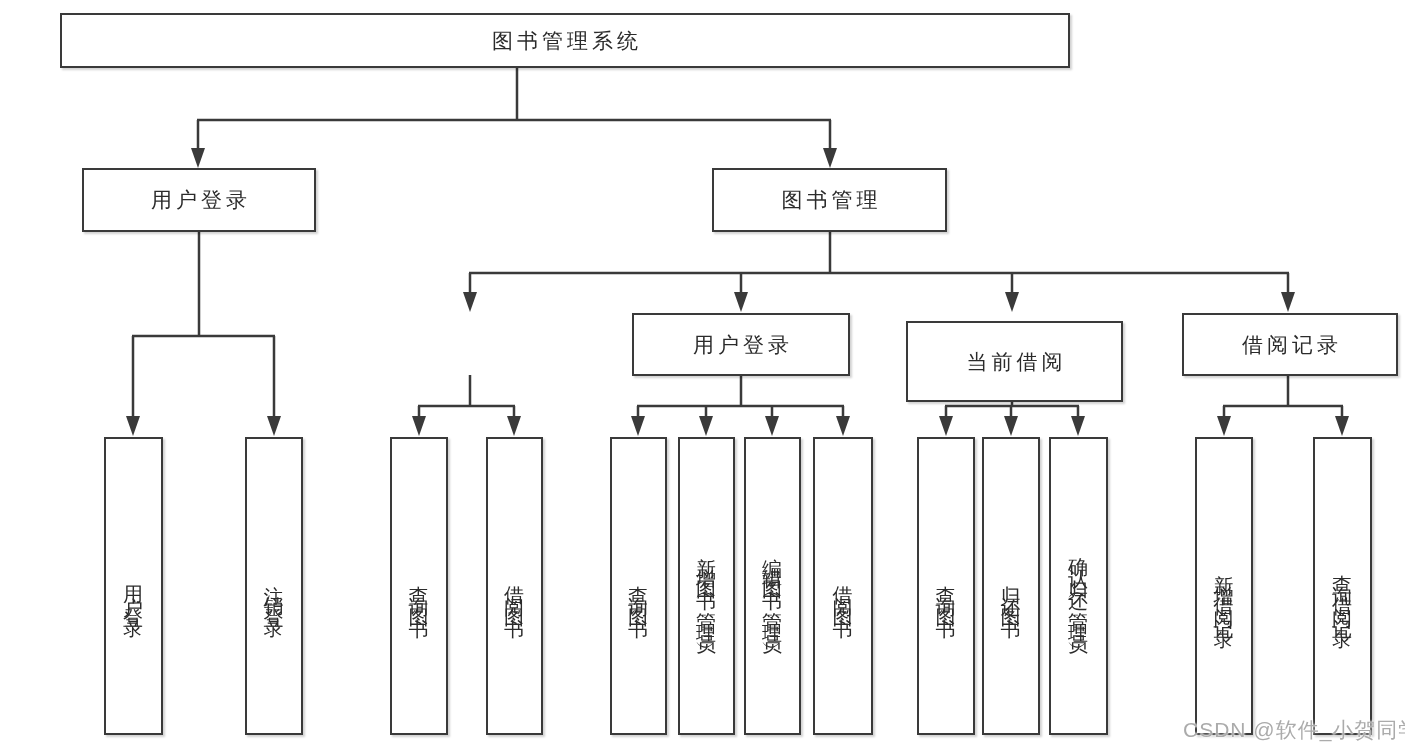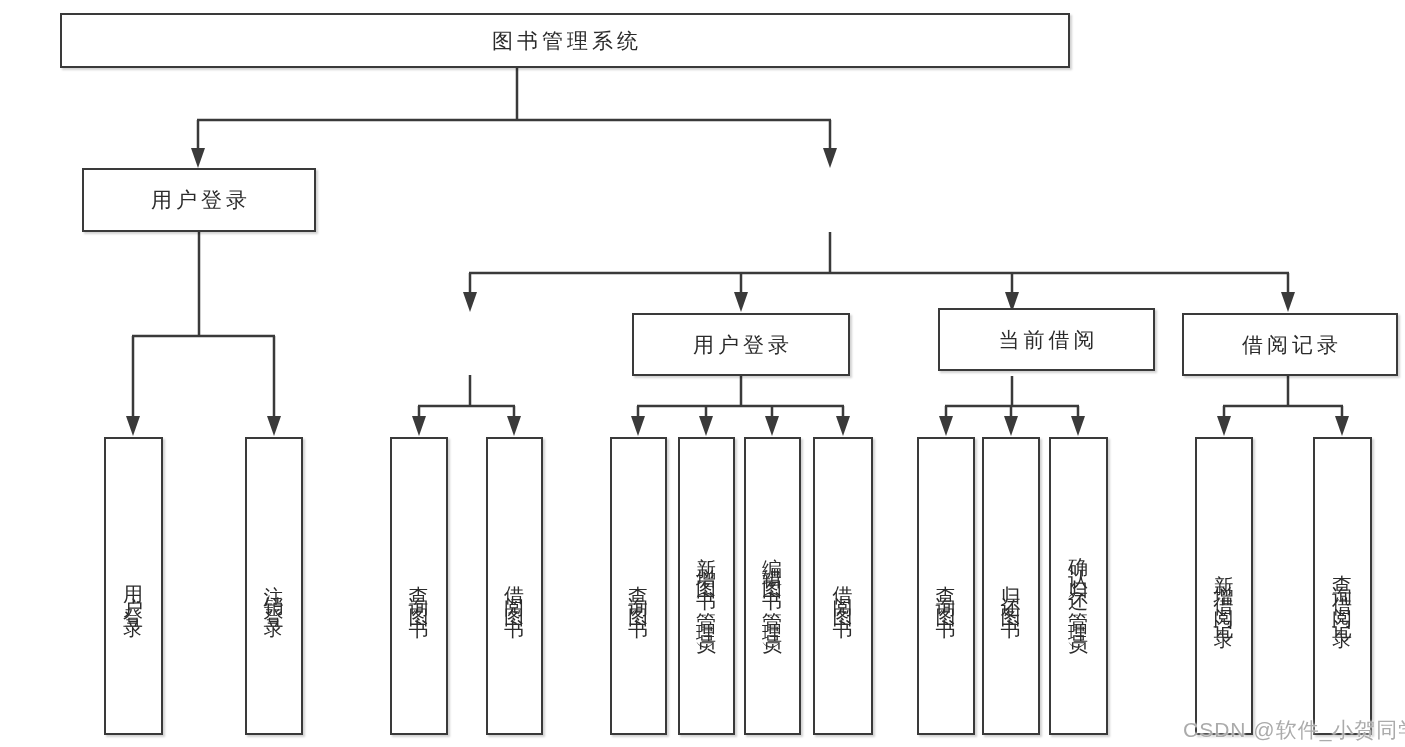--- a/index.html
+++ b/index.html
@@ -127,25 +127,28 @@
     </g>
   </svg>
 
   <div class="node hbox" style="left:12px; top:13px; width:1010px; height:55px;margin-left:48px;">
     <span>图书管理系统</span>
   </div>
 
   <div class="node hbox" style="left:82px; top:168px; width:234px; height:64px;">
     <span>用户登录</span>
   </div>
+  <div class="node hbox" style="left:712px; top:168px; width:235px; height:64px;">
+    <span>图书管理</span>
+  </div>
 
   <div class="node hbox" style="left:632px; top:313px; width:218px; height:63px;">
     <span>用户登录</span>
   </div>
-  <div class="node hbox" style="left:906px; top:308px; width:217px; height:63px;margin-left:32px;">
+  <div class="node hbox" style="left:906px; top:321px; width:217px; height:81px;">
     <span>当前借阅</span>
   </div>
   <div class="node hbox" style="left:1182px; top:313px; width:216px; height:63px;">
     <span>借阅记录</span>
   </div>
 
   <div class="node vbox" style="left:104px; width:59px;">
     <span>用户登录</span>
   </div>
   <div class="node vbox" style="left:245px; width:58px;">

